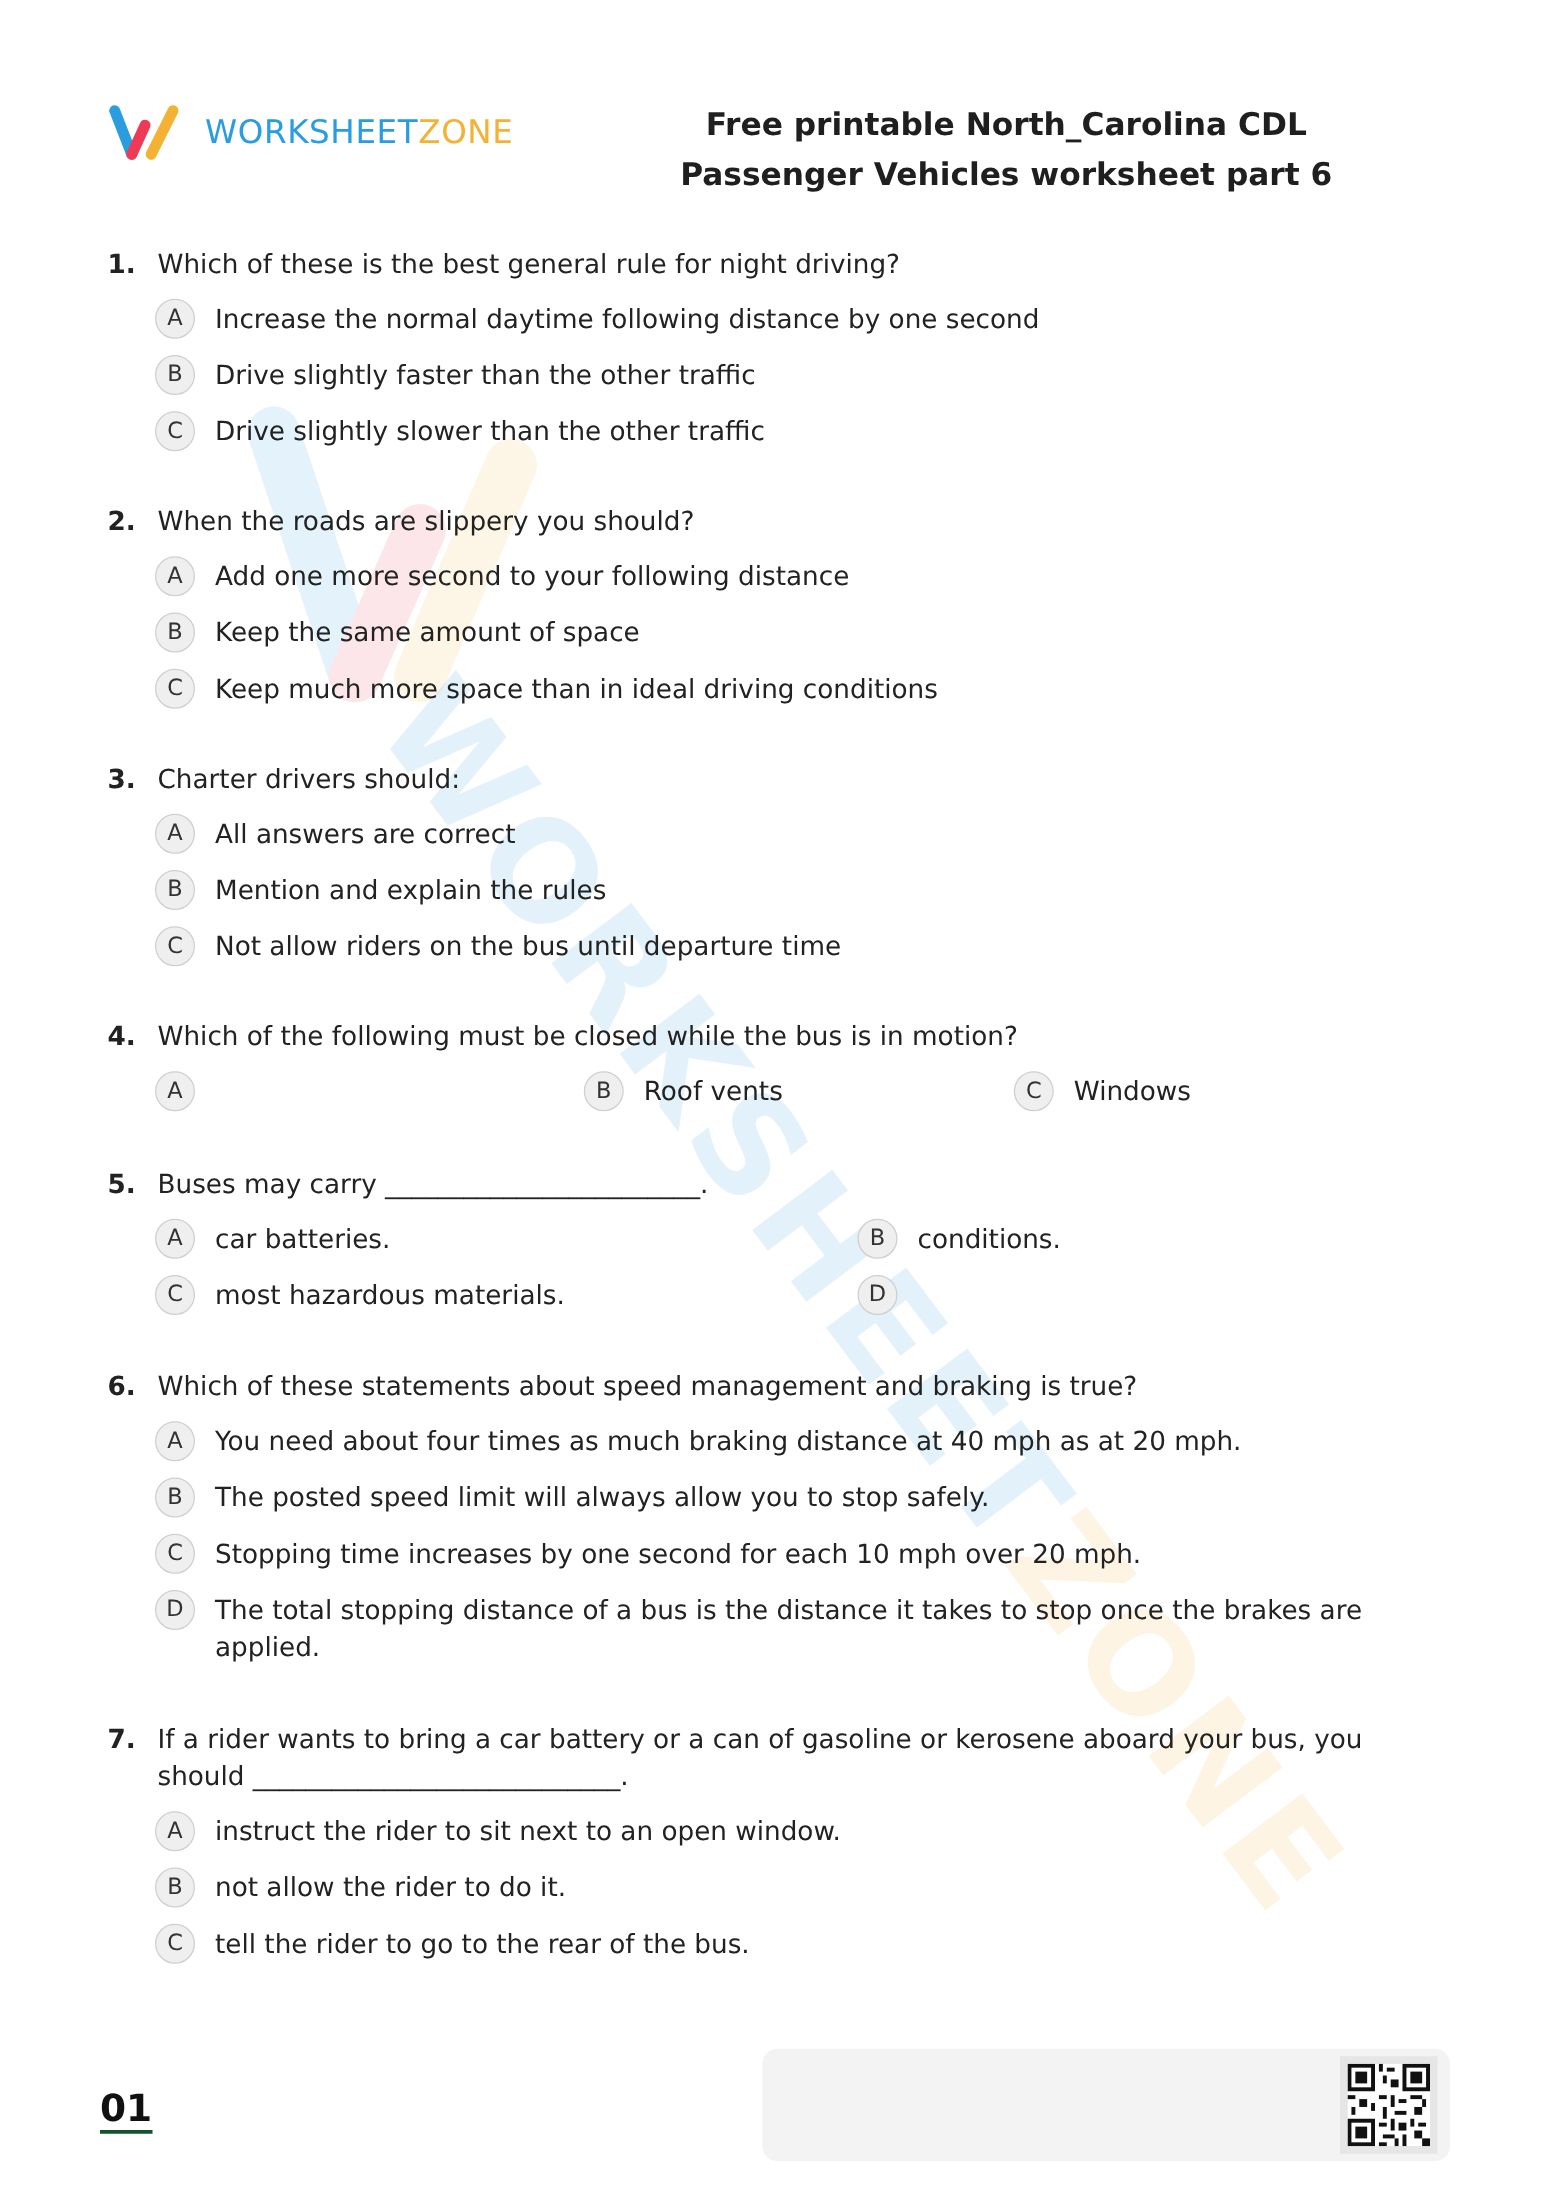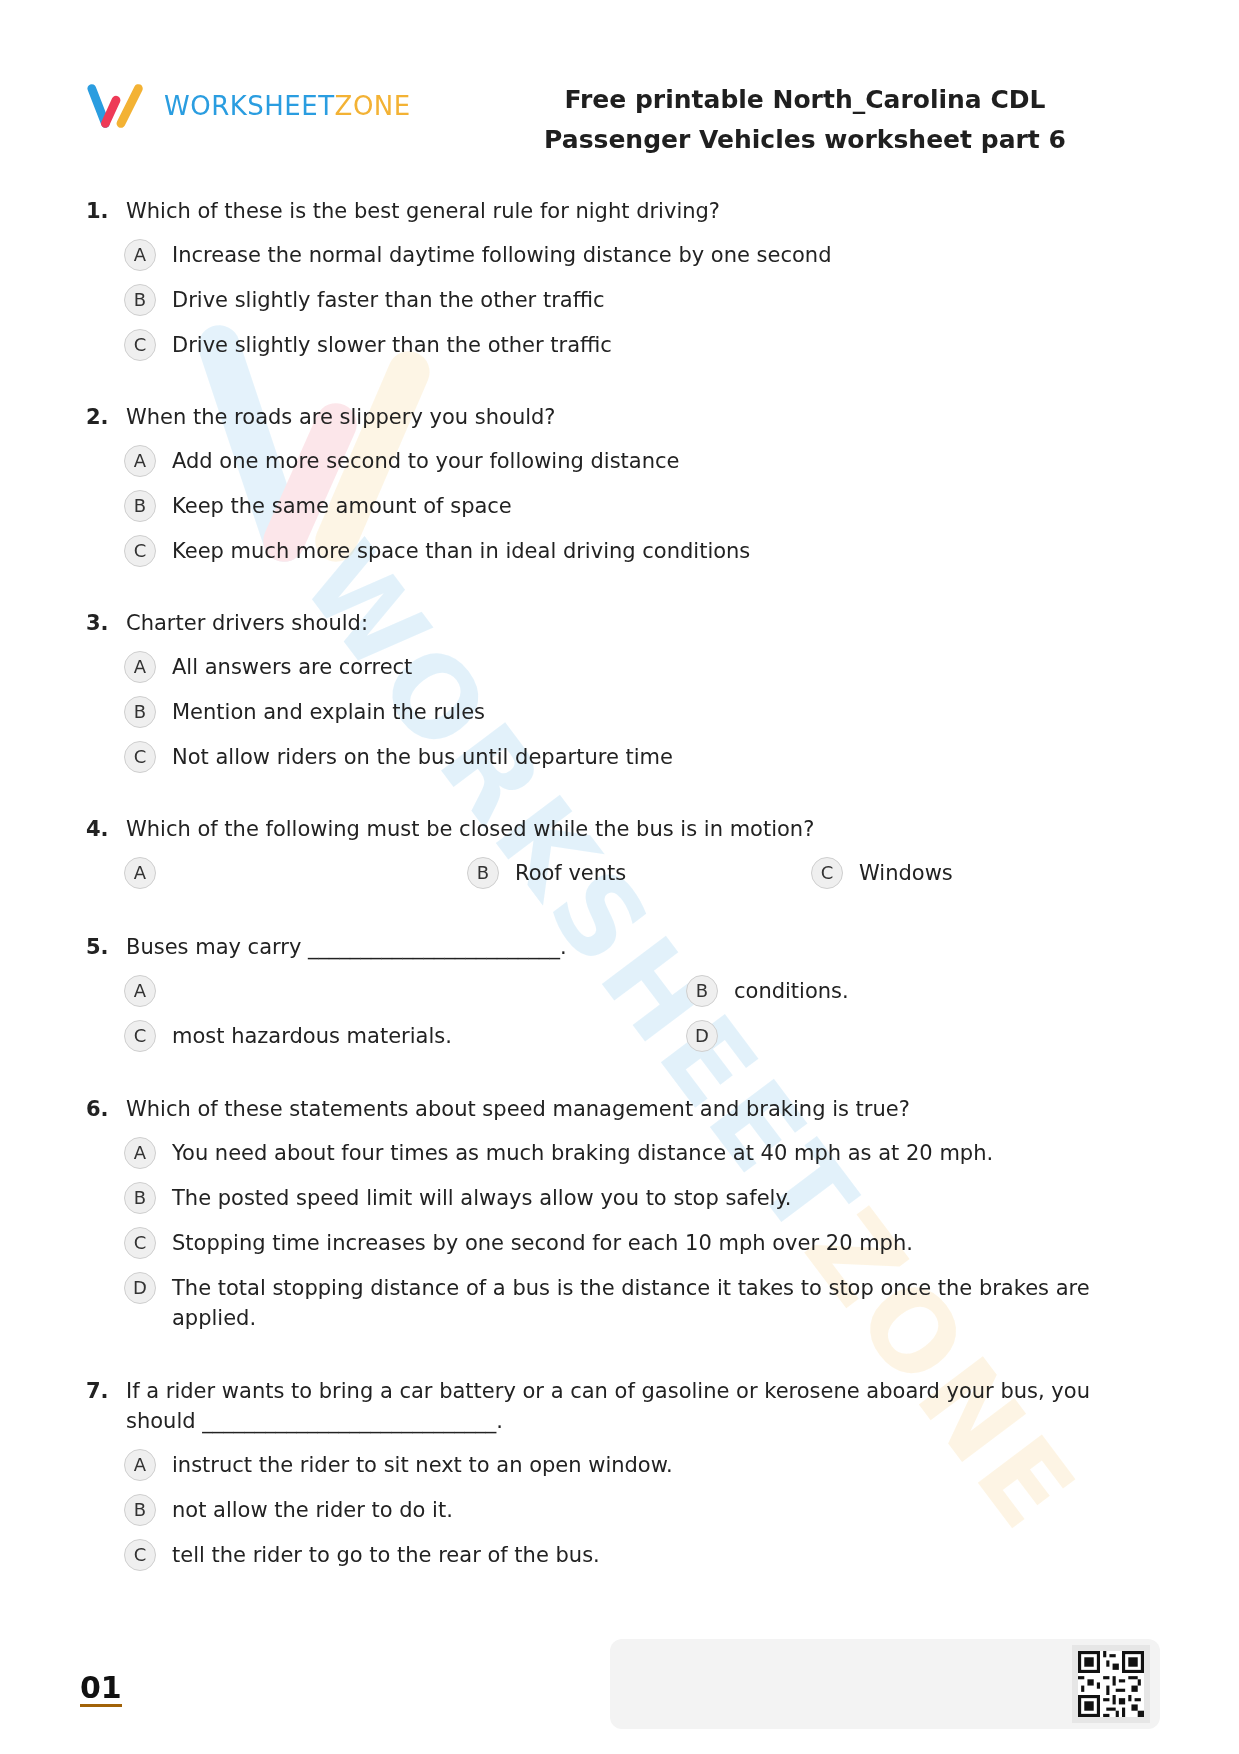--- a/index.html
+++ b/index.html
@@ -21,21 +21,21 @@
   .q-head { display:flex; font-family:"DejaVu Sans", sans-serif; font-size:21px; line-height:30px; color:#222; }
   .q-num { width:40px; font-weight:bold; }
   .q-text { flex:1; padding-right:40px; }
   .opts { margin-left:38px; }
   .opt { display:flex; align-items:flex-start; font-family:"DejaVu Sans", sans-serif; font-size:21px; line-height:30px; margin-top:14px; }
   .opt-row { display:flex; }
   .badge { width:32px; height:32px; border-radius:50%; background:#efefef; border:1px solid #cfcfcf; box-sizing:border-box;
            display:flex; align-items:center; justify-content:center; font-size:18px; color:#333; flex:0 0 32px; margin-right:16px; margin-top:-1px; }
   .opt-text { flex:1; }
   .footer-num { position:absolute; left:80px; top:1672px; font-family:"DejaVu Sans", sans-serif; font-weight:bold; font-size:30px;
-                color:#111; border-bottom:3px solid #a16207; line-height:32px; }
+                color:#111; border-bottom:3px solid #14532d; line-height:32px; }
   .scan-box { position:absolute; left:610px; top:1639px; width:550px; height:90px; background:#f3f3f3; border-radius:12px; }
   .scan-text { position:absolute; left:30px; top:32px; font-family:"DejaVu Sans", sans-serif; font-size:20px; color:#8a8a8a; }
   .qr { position:absolute; right:10px; top:6px; width:78px; height:78px; background:#e6e6e6; display:flex; align-items:center; justify-content:center; }
 </style>
 </head>
 <body>
 
 <svg class="wm-logo" viewBox="0 0 100 100">
   <line x1="15" y1="10" x2="40" y2="85" stroke="#2a9de0" stroke-width="16" stroke-linecap="round"></line>
   <line x1="40" y1="85" x2="60" y2="40" stroke="#ee3a57" stroke-width="16" stroke-linecap="round"></line>
@@ -142,20 +142,21 @@
 
 <div class="q" style="top:932px;">
   <div class="q-head">
       <span class="q-num">5.</span>
       <span class="q-text">Buses may carry ________________________.</span>
     </div>
   <div class="opts">
     <div class="opt-row">
       <div class="opt" style="width:562px;">
           <span class="badge">A</span>
+          <span class="opt-text">car batteries.</span>
         </div>
       <div class="opt">
           <span class="badge">B</span>
           <span class="opt-text">conditions.</span>
         </div>
     </div>
     <div class="opt-row">
       <div class="opt" style="width:562px;">
           <span class="badge">C</span>
           <span class="opt-text">most hazardous materials.</span>

